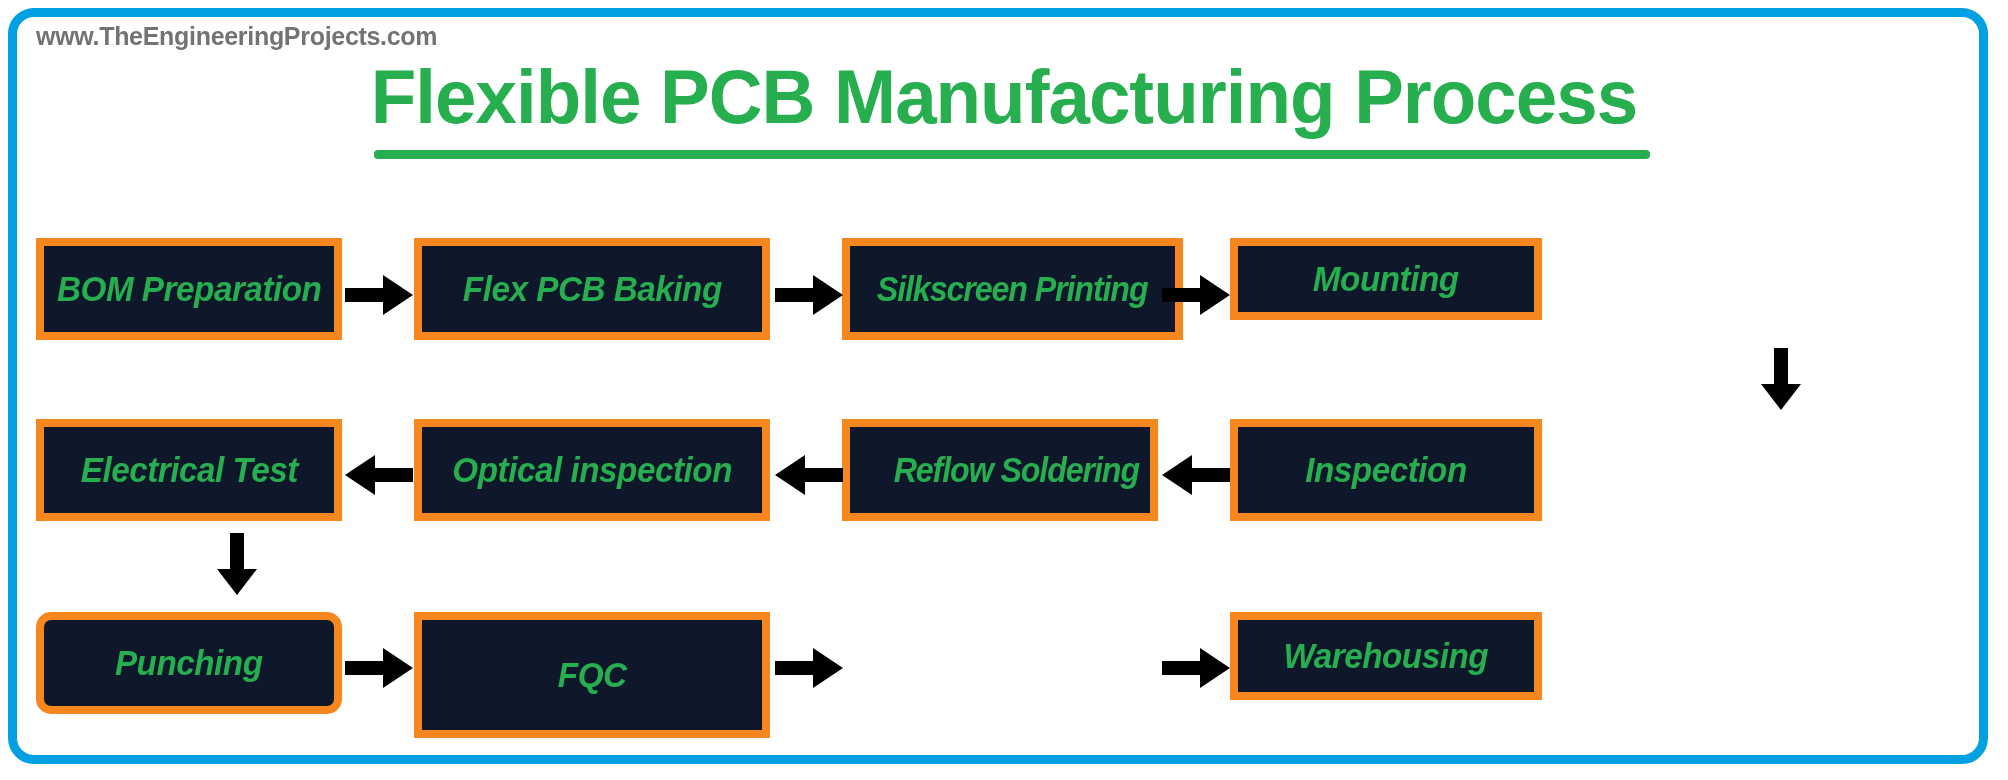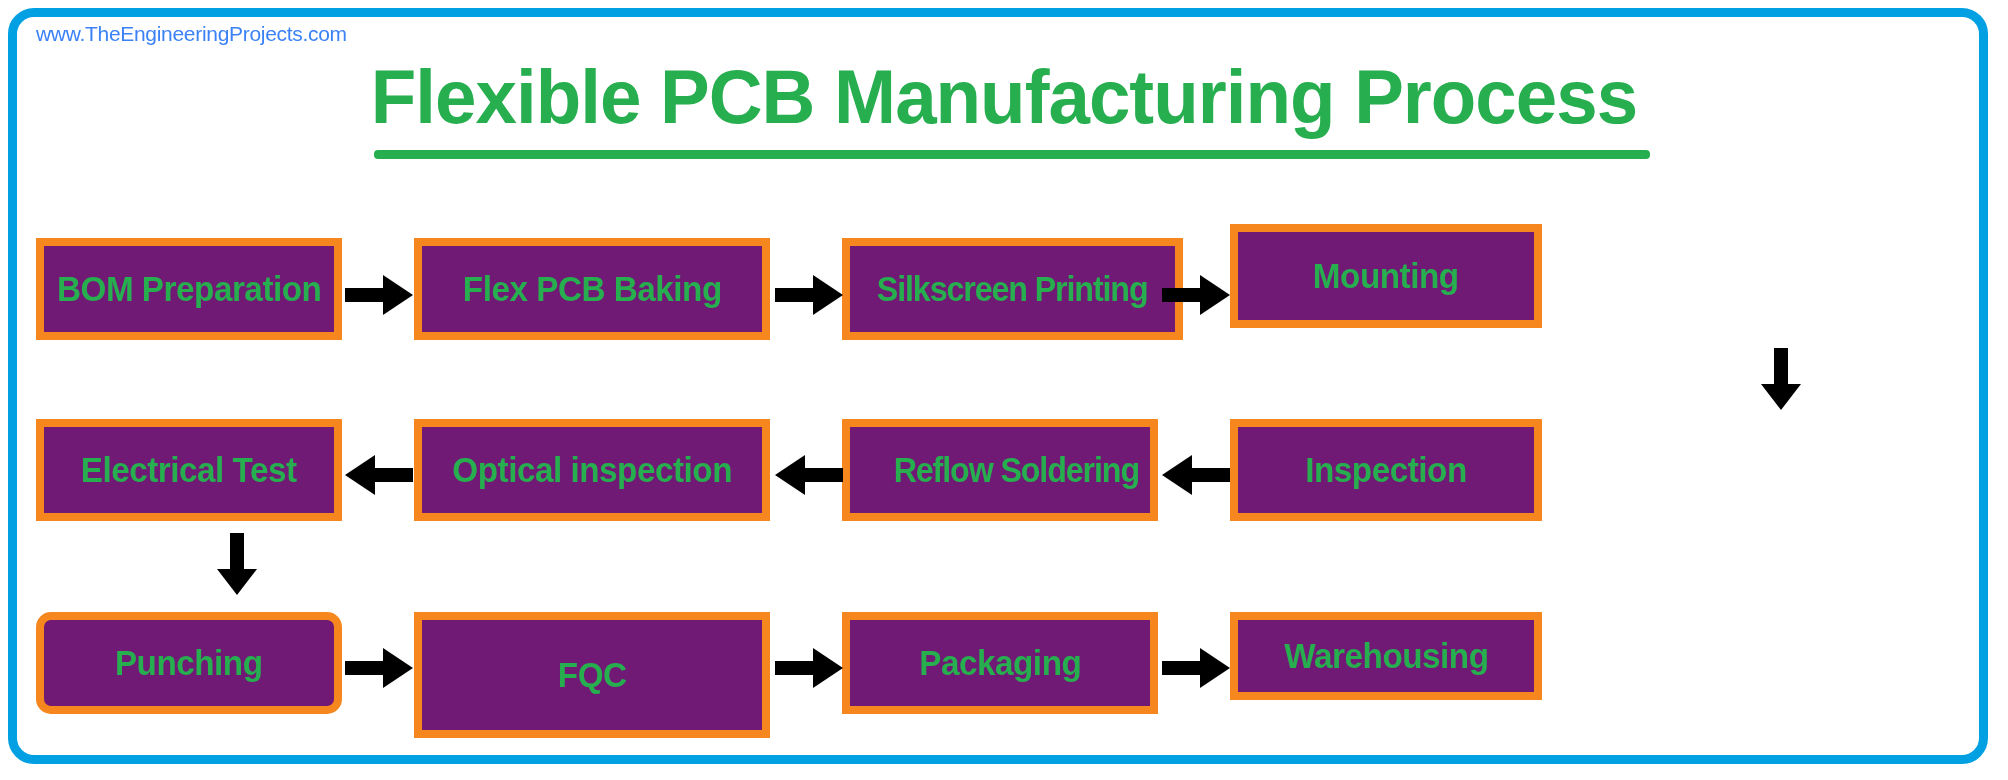--- a/index.html
+++ b/index.html
@@ -28,23 +28,23 @@
     border: 9px solid #00A0E3;
     border-radius: 26px;
     box-sizing: border-box;
     pointer-events: none;
   }
   
   .watermark {
     position: absolute;
     left: 36px;
     top: 22px;
-    font-size: 21px;
-    font-weight: 400;
-    color: #3b82f6;
+    font-size: 25px;
+    font-weight: 700;
+    color: #737373;
     letter-spacing: -0.3px;
     white-space: nowrap;
     font-family: "Liberation Sans", sans-serif;
   }
   
   .title {
     position: absolute;
     left: 0;
     top: 56px;
     width: 2008px;
@@ -64,25 +64,26 @@
     top: 150px;
     width: 1276px;
     height: 9px;
     background: #26AE4F;
     border-radius: 4px;
   }
   
   .box {
     position: absolute;
     box-sizing: border-box;
-    background: #701a75;
+    background: #0f172a;
     border: 8px solid #F6871F;
     display: flex;
     align-items: center;
     justify-content: center;
+    font-style: italic;
   }
   .box-label {
     font-size: 35px;
     font-weight: 700;
     color: #26AE4F;
     font-family: "Liberation Sans", sans-serif;
     white-space: nowrap;
     letter-spacing: -0.5px;
     transform: scaleX(0.95);
   }
@@ -110,21 +111,21 @@
 
   <div class="box" style="left:36px;  top:238px; width:306px; height:102px;">
     <span class="box-label">BOM Preparation</span>
   </div>
   <div class="box" style="left:414px; top:238px; width:356px; height:102px;">
     <span class="box-label">Flex PCB Baking</span>
   </div>
   <div class="box" style="left:842px; top:238px; width:341px; height:102px;">
     <span class="box-label wide">Silkscreen Printing</span>
   </div>
-  <div class="box" style="left:1230px;top:224px; width:312px; height:104px;justify-content:center;">
+  <div class="box" style="left:1230px;top:238px; width:312px; height:82px;justify-content:center;">
     <span class="box-label">Mounting</span>
   </div>
 
   <div class="arrow" style="left:345px; top:272px;">
     <span>
       <svg width="68" height="46" viewBox="0 0 68 46">
           <path d="M0,16 L38,16 L38,3 L68,23 L38,43 L38,30 L0,30 Z" fill="#000000"></path>
         </svg>
     </span>
   </div>
@@ -193,23 +194,20 @@
         </svg>
     </span>
   </div>
 
   <div class="box" style="left:36px;  top:612px; width:306px; height:102px;border-radius:15px;">
     <span class="box-label">Punching</span>
   </div>
   <div class="box" style="left:414px; top:612px; width:356px; height:126px;">
     <span class="box-label">FQC</span>
   </div>
-  <div class="box" style="left:842px; top:612px; width:316px; height:102px;">
-    <span class="box-label">Packaging</span>
-  </div>
   <div class="box" style="left:1230px;top:612px; width:312px; height:88px;">
     <span class="box-label">Warehousing</span>
   </div>
 
   <div class="arrow" style="left:345px; top:645px;">
     <span>
       <svg width="68" height="46" viewBox="0 0 68 46">
           <path d="M0,16 L38,16 L38,3 L68,23 L38,43 L38,30 L0,30 Z" fill="#000000"></path>
         </svg>
     </span>

